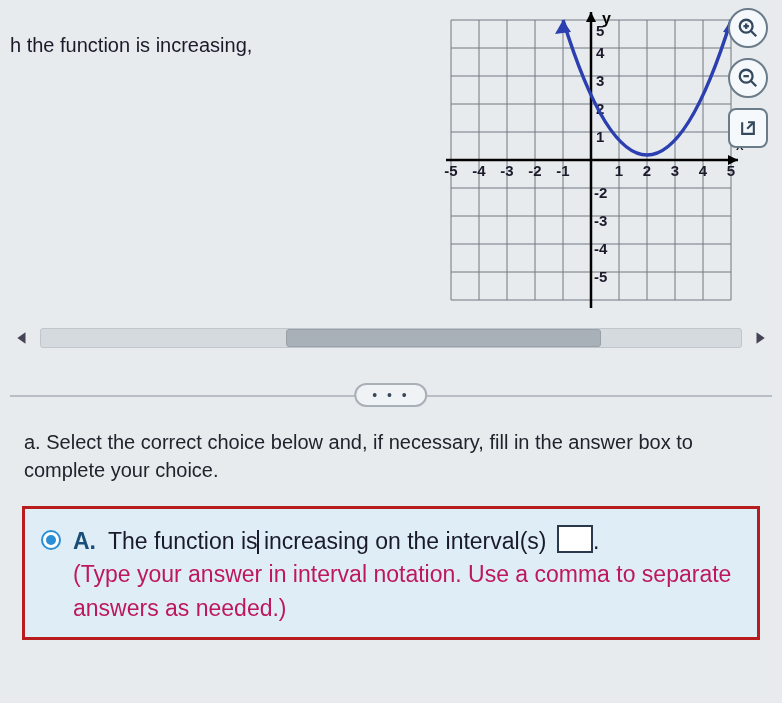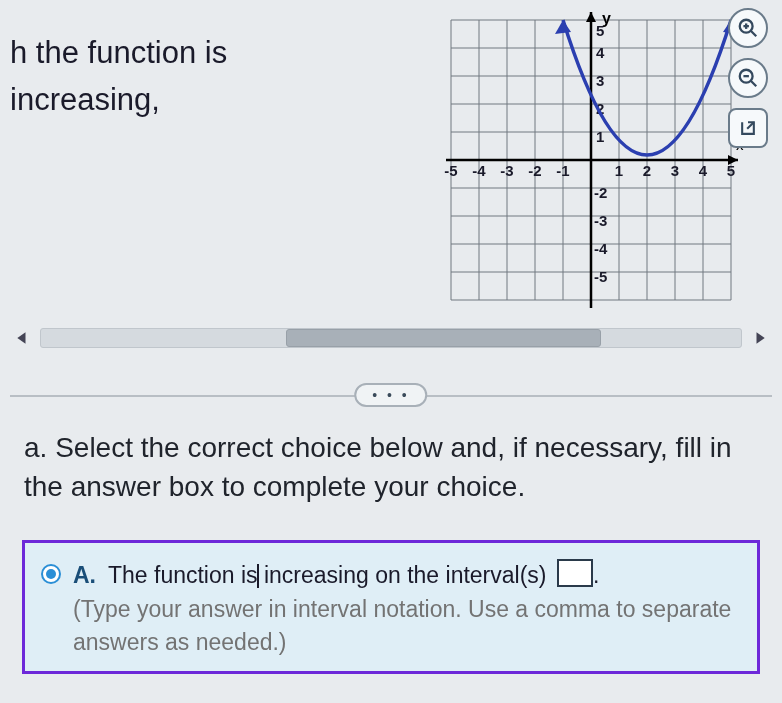--- a/index.html
+++ b/index.html
@@ -11,21 +11,21 @@
     color: #1a1a2a;
     position: relative;
     overflow: hidden;
   }
   .top-region {
     display: flex;
     padding: 10px 0 0 10px;
   }
   .text-col {
     flex: 0 0 370px;
-    font-size: 31px;
+    font-size: 20px;
     line-height: 1.5;
     padding-top: 20px;
   }
   .text-col .line { margin-bottom: 24px; }
   .graph-col {
     flex: 1;
     position: relative;
   }
   .graph-svg {
     display: block;
@@ -99,27 +99,27 @@
     border: 2px solid #a8b0b8;
     border-radius: 14px;
     padding: 2px 16px;
     color: #3a4a5a;
     font-size: 14px;
     letter-spacing: 3px;
     cursor: pointer;
   }
   .question {
     padding: 0 24px;
-    font-size: 28px;
+    font-size: 20px;
     line-height: 1.4;
     color: #20242c;
   }
   .choice-box {
-    margin: 34px 22px 0;
-    border: 3px solid #6d28d9;
+    margin: 22px 22px 0;
+    border: 3px solid #b91c1c;
     background: #dfeef6;
     padding: 16px 16px 12px;
   }
   .choice-row {
     display: flex;
     align-items: flex-start;
     gap: 12px;
     font-size: 23px;
     line-height: 1.45;
   }
@@ -140,21 +140,21 @@
   }
   .opt-letter { color: #1a4e78; font-weight: bold; margin-right: 6px; }
   .answer-box {
     display: inline-block;
     width: 36px; height: 28px;
     border: 2px solid #2a3a4a;
     background: #fff;
     vertical-align: -4px;
     margin-left: 4px;
   }
-  .hint { color: #737373; }
+  .hint { color: #be185d; }
   .cursor-mark {
     display: inline-block;
     width: 0;
     border-left: 2px solid #1a1a2a;
     height: 24px;
     vertical-align: -5px;
     margin: 0 -1px;
   }
 </style>
 </head>

